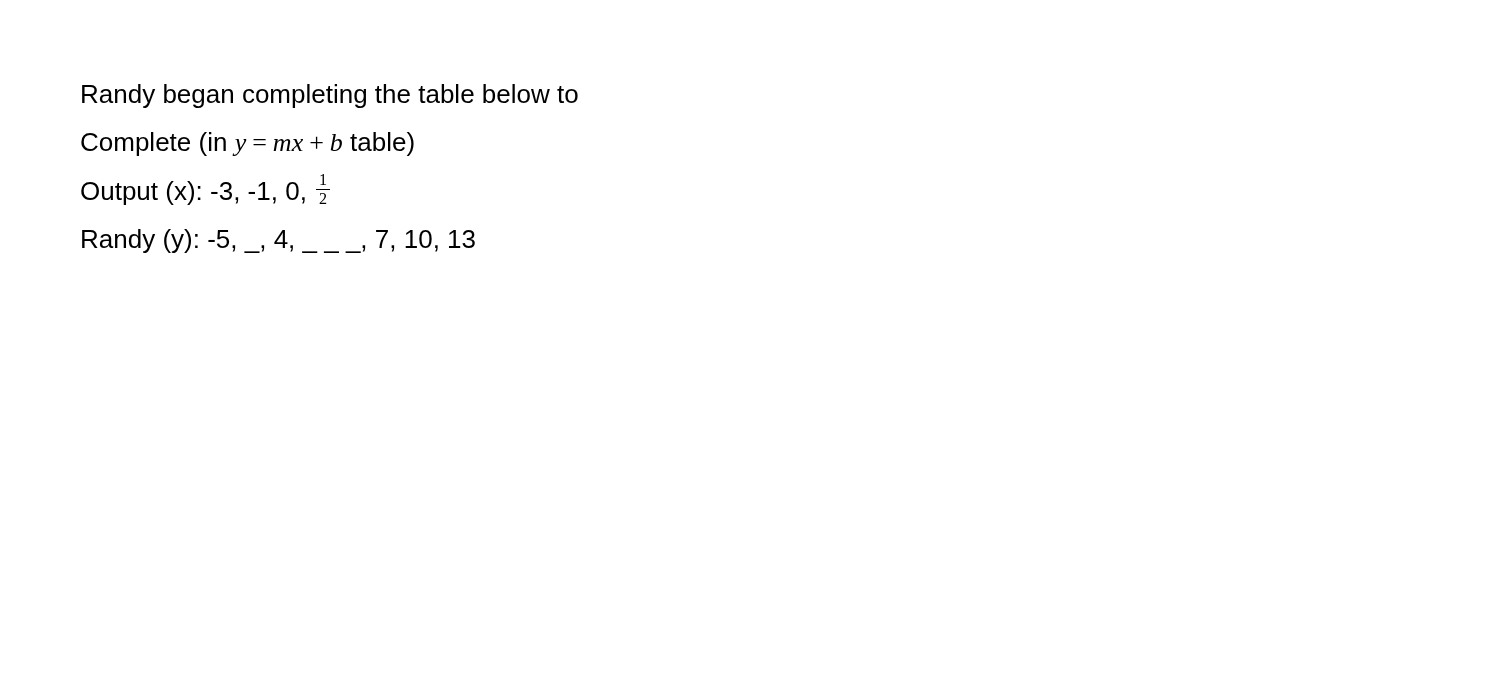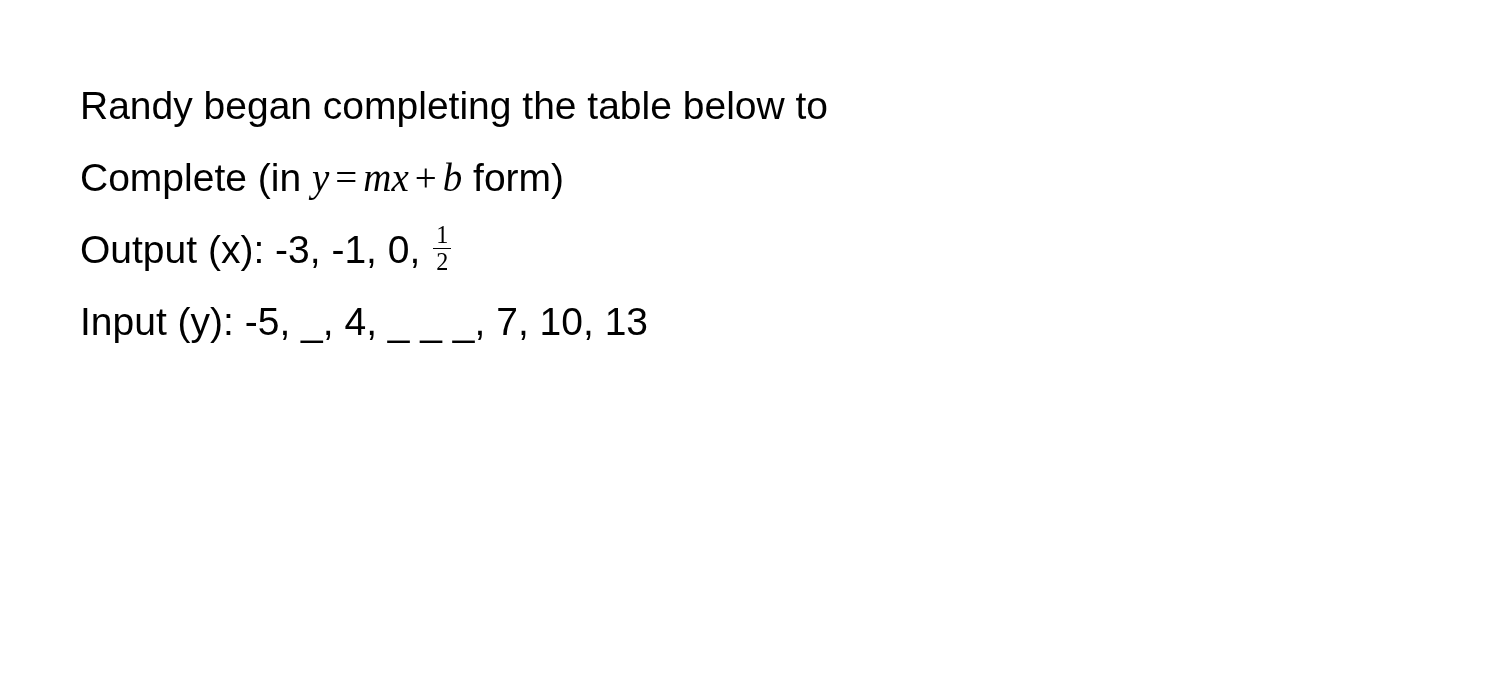--- a/index.html
+++ b/index.html
@@ -9,21 +9,21 @@
     }
     body {
       width: 1500px;
       height: 688px;
       background: #ffffff;
       font-family: Arial, Helvetica, sans-serif;
       color: #000000;
       padding: 70px 80px;
     }
     .content {
-      font-size: 39px;
+      font-size: 26px;
       line-height: 1.85;
     }
     .line {
       display: block;
     }
     .math-var {
       font-family: 'Times New Roman', Times, serif;
       font-style: italic;
     }
     .math-op {
@@ -52,24 +52,24 @@
     .eq-space {
       margin: 0 6px;
     }
   </style>
 </head>
 <body>
 
 <div class="content">
   <span class="line">Randy began completing the table below to</span>
   <span class="line">
-    <span>Complete (in </span><span class="math-var">y</span><span class="math-op eq-space">=</span><span class="math-var">m</span><span class="math-var">x</span><span class="math-op eq-space">+</span><span class="math-var">b</span><span> form)</span>
+    <span>Complete (in </span><span class="math-var">y</span><span class="math-op eq-space">=</span><span class="math-var">m</span><span class="math-var">x</span><span class="math-op eq-space">+</span><span class="math-var">b</span><span> table)</span>
   </span>
   <span class="line">
     <span>Output (x): </span><span>-3, -1, 0, </span><span class="fraction">
         <span class="num">1</span>
         <span class="den">2</span>
       </span>
   </span>
   <span class="line">
-    <span>Input (y): </span><span>-5, _, 4, _ _ _, 7, 10, 13</span>
+    <span>Randy (y): </span><span>-5, _, 4, _ _ _, 7, 10, 13</span>
   </span>
 </div>
 
 </body></html>

